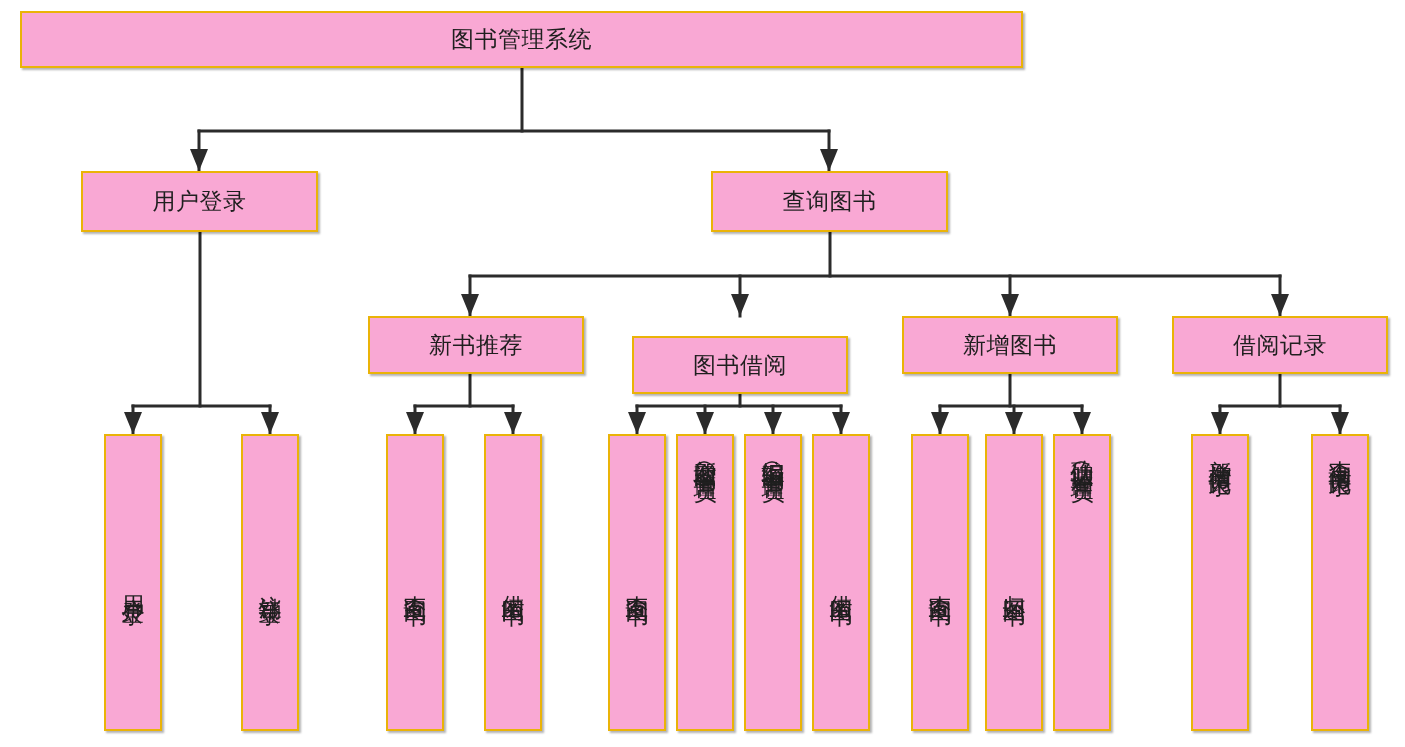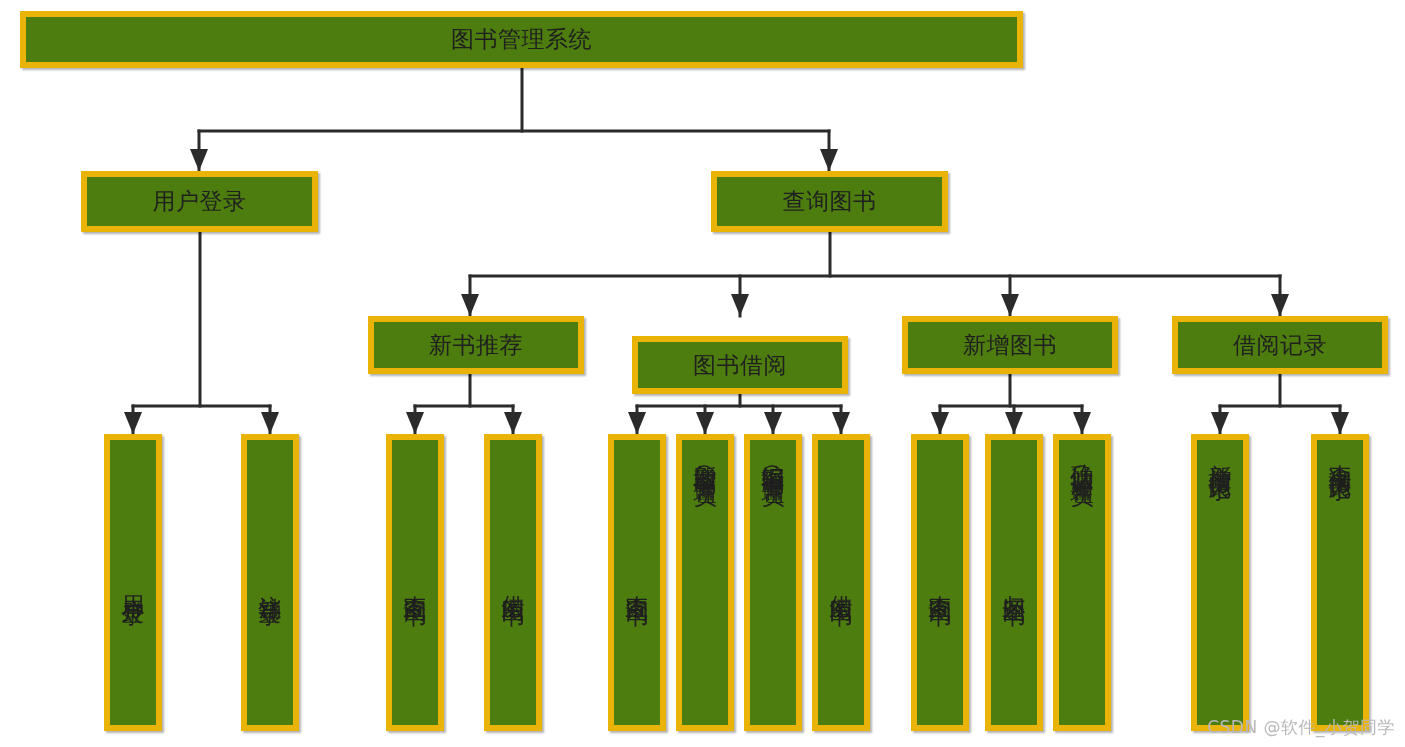--- a/index.html
+++ b/index.html
@@ -22,22 +22,22 @@
     position: absolute;
     left: 0;
     top: 0;
     width: 1405px;
     height: 747px;
     display: block;
   }
   .node-box {
     position: absolute;
     box-sizing: border-box;
-    background: #4d7c0f;
-    border: 6px solid #eab308;
+    background: #f9a8d4;
+    border: 2px solid #eab308;
     box-shadow: 2px 2px 2px rgba(0,0,0,0.30);
     display: flex;
     align-items: center;
     justify-content: center;
     overflow: hidden;
   }
   .node-label {
     color: #1f1f1f;
     text-align: center;
     line-height: 1.05;
@@ -198,15 +198,14 @@
         <span class="node-label">确认归还（管理员）</span>
       </div>
       <div class="node-box vertical" style="left: 1191px; top: 434px; width: 58px; height: 297px;">
         <span class="node-label">新增借阅记录</span>
       </div>
       <div class="node-box vertical" style="left: 1311px; top: 434px; width: 58px; height: 297px;">
         <span class="node-label">查询借阅记录</span>
       </div>
     </div>
 
-  <div id="watermark">CSDN @软件_小贺同学</div>
 
 </div>
 
 </body></html>

